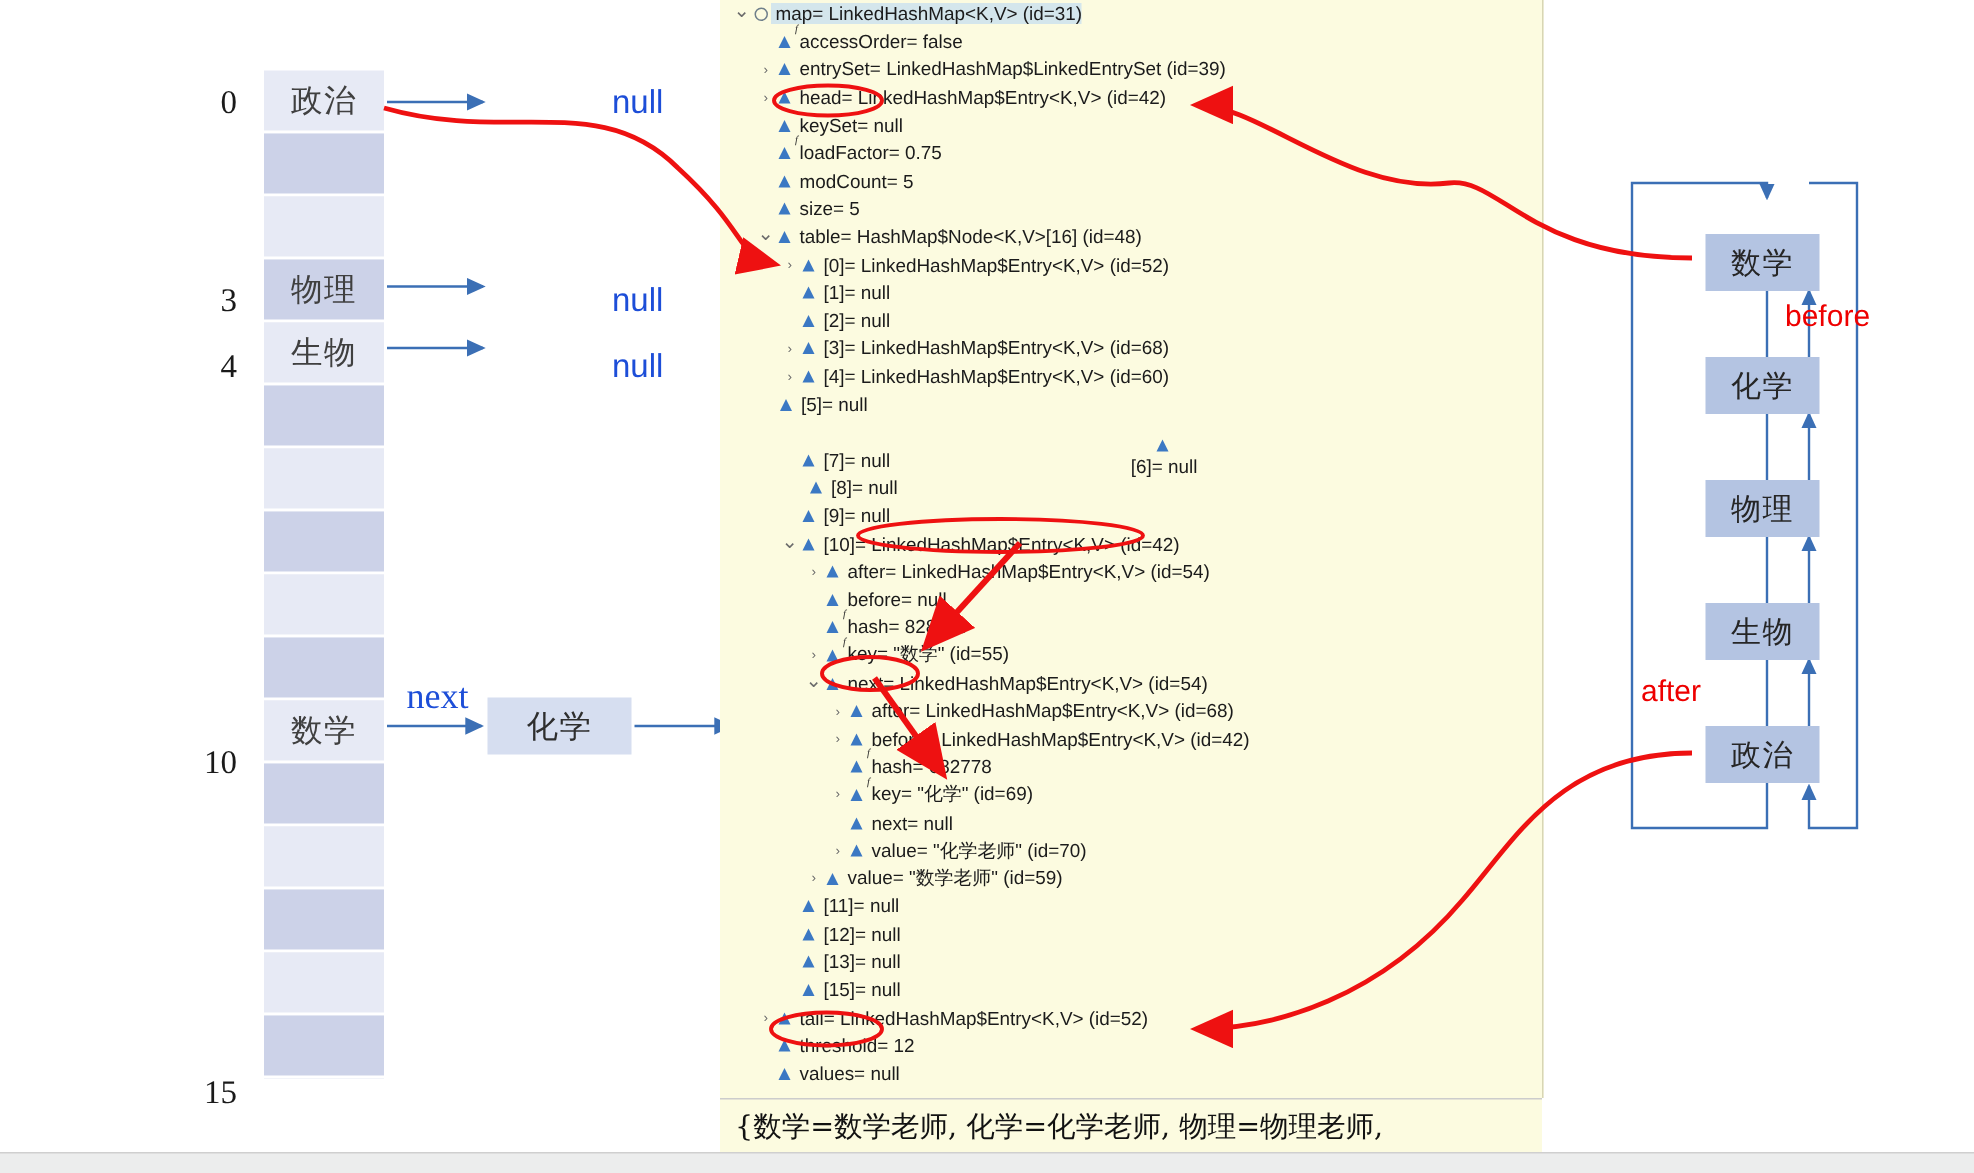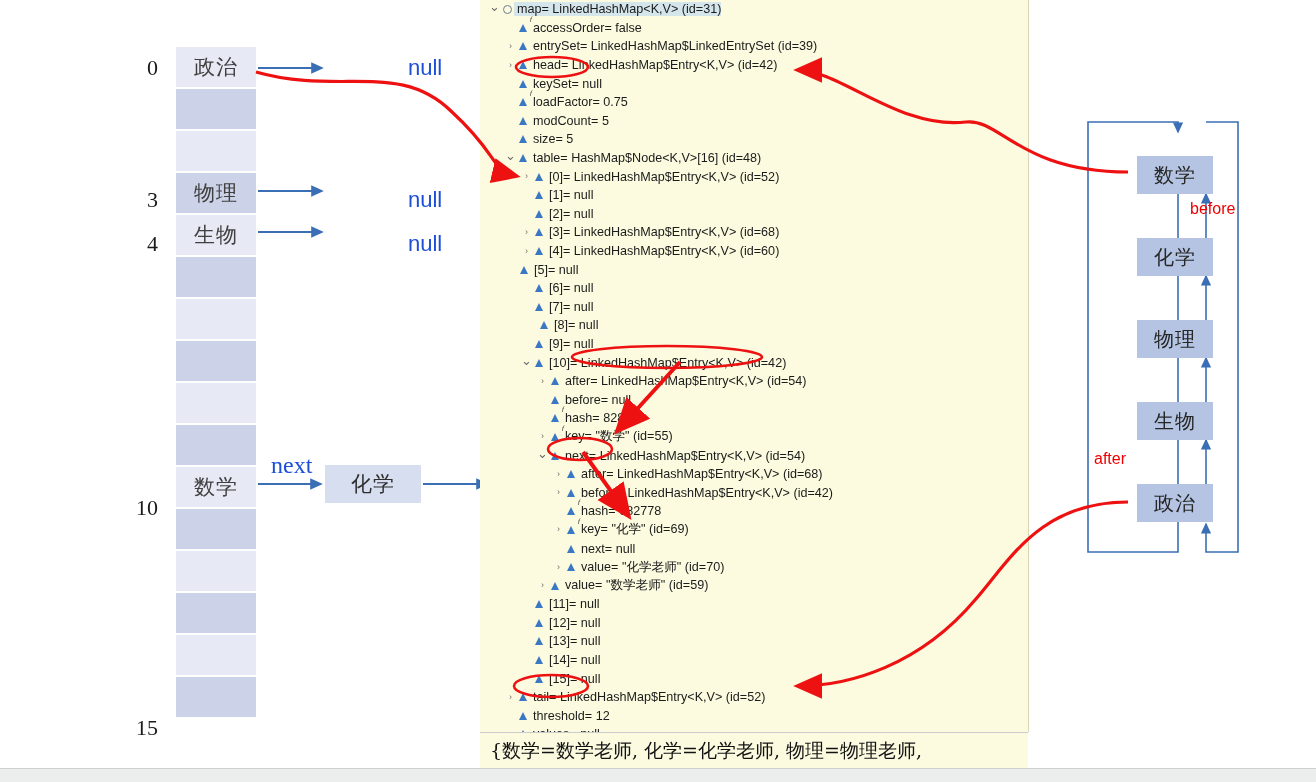--- a/index.html
+++ b/index.html
@@ -103,21 +103,21 @@
   #linklist{position:absolute;left:1100px;top:120px;width:150px;height:430px;}
   .lnode{
     position:absolute;left:37px;width:76px;height:38px;
     background:#b4c4e2;
     display:flex;align-items:center;justify-content:center;
     font-size:20px;color:#262626;letter-spacing:1px;
     font-family:"DejaVu Sans",sans-serif;
   }
   #right-svg{position:absolute;left:1060px;top:100px;width:256px;height:480px;pointer-events:none;}
   .rlabel{
-    position:absolute;font-size:16px;color:#ee0000;
+    position:absolute;font-size:20px;color:#ee0000;
     font-family:"Liberation Sans","DejaVu Sans",sans-serif;
   }
 
   
   #annot-svg{position:absolute;left:0;top:0;width:1316px;height:782px;pointer-events:none;}
 </style>
 </head>
 <body>
 
 <div class="stage">
@@ -261,21 +261,21 @@
         </span>
         <span class="txt">[4]= LinkedHashMap$Entry&lt;K,V&gt;  (id=60)</span>
       </div>
       <div class="trow" style="padding-left: 26px;">
         <span class="chev"></span>
         <span class="ic">
           <span class="tri"></span>
         </span>
         <span class="txt">[5]= null</span>
       </div>
-      <div class="trow" style="padding-left: 41px;">
+      <div class="trow" style="padding-left: 41px; flex-direction: column;">
         <span class="chev"></span>
         <span class="ic">
           <span class="tri"></span>
         </span>
         <span class="txt">[6]= null</span>
       </div>
       <div class="trow" style="padding-left: 41px;">
         <span class="chev"></span>
         <span class="ic">
           <span class="tri"></span>
@@ -400,27 +400,20 @@
           <span class="tri"></span>
         </span>
         <span class="txt">[12]= null</span>
       </div>
       <div class="trow" style="padding-left: 41px;">
         <span class="chev"></span>
         <span class="ic">
           <span class="tri"></span>
         </span>
         <span class="txt">[13]= null</span>
-      </div>
-      <div class="trow" style="padding-left: 41px;">
-        <span class="chev"></span>
-        <span class="ic">
-          <span class="tri"></span>
-        </span>
-        <span class="txt">[14]= null</span>
       </div>
       <div class="trow" style="padding-left: 41px;">
         <span class="chev"></span>
         <span class="ic">
           <span class="tri"></span>
         </span>
         <span class="txt">[15]= null</span>
       </div>
       <div class="trow" style="padding-left: 25px;">
         <span class="chev">›</span>

